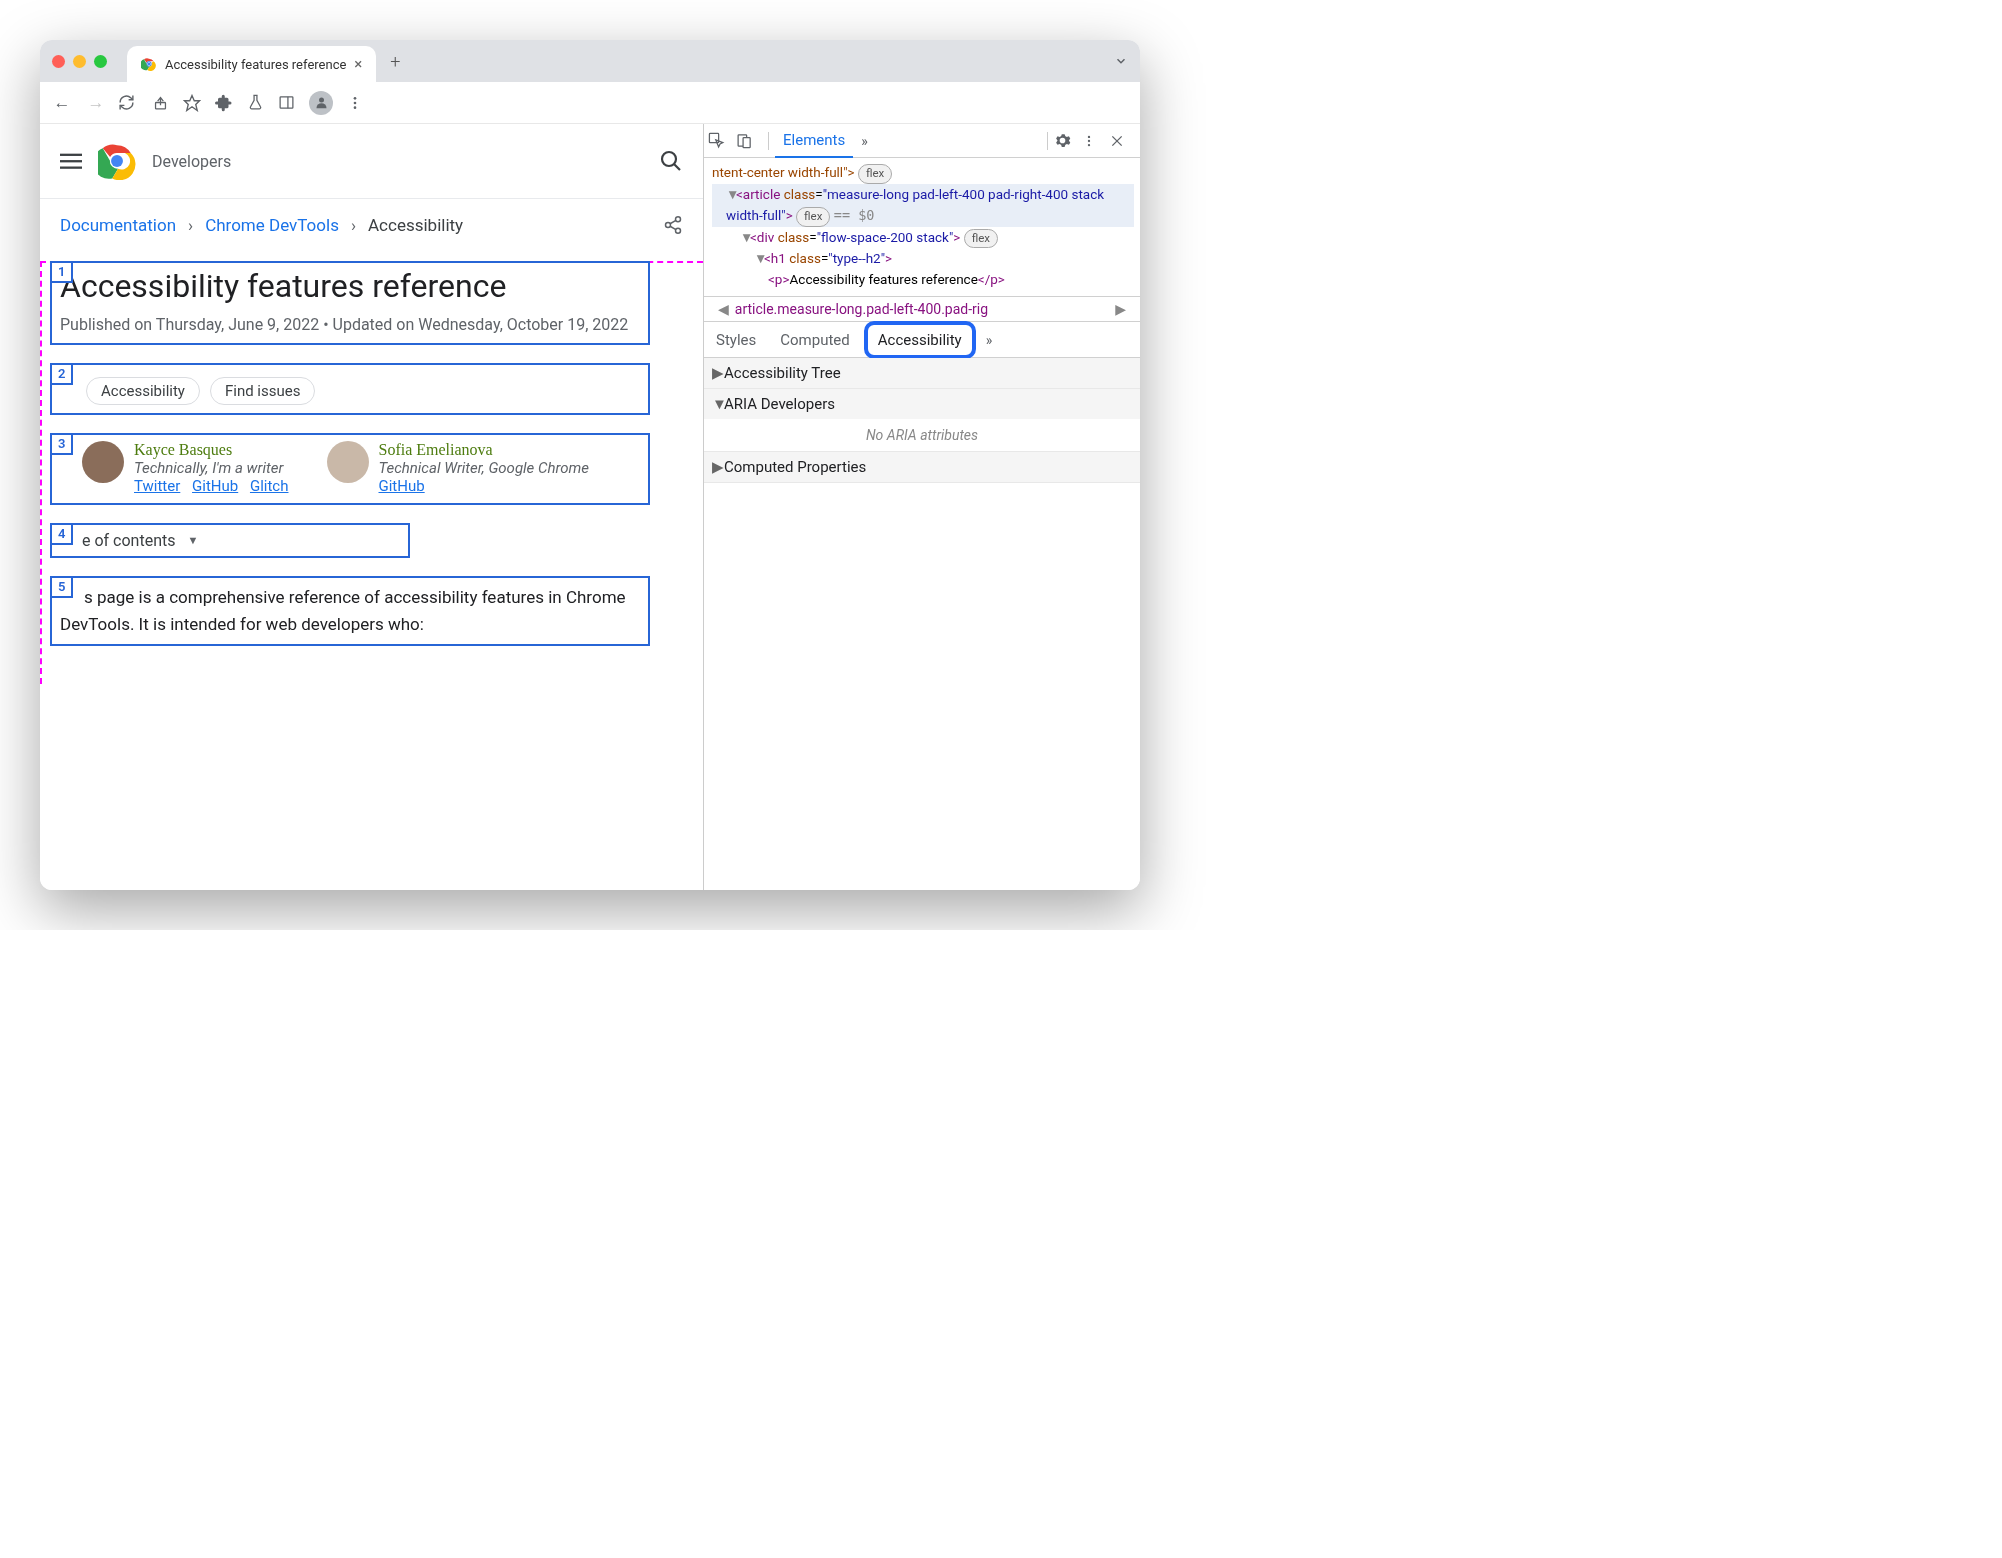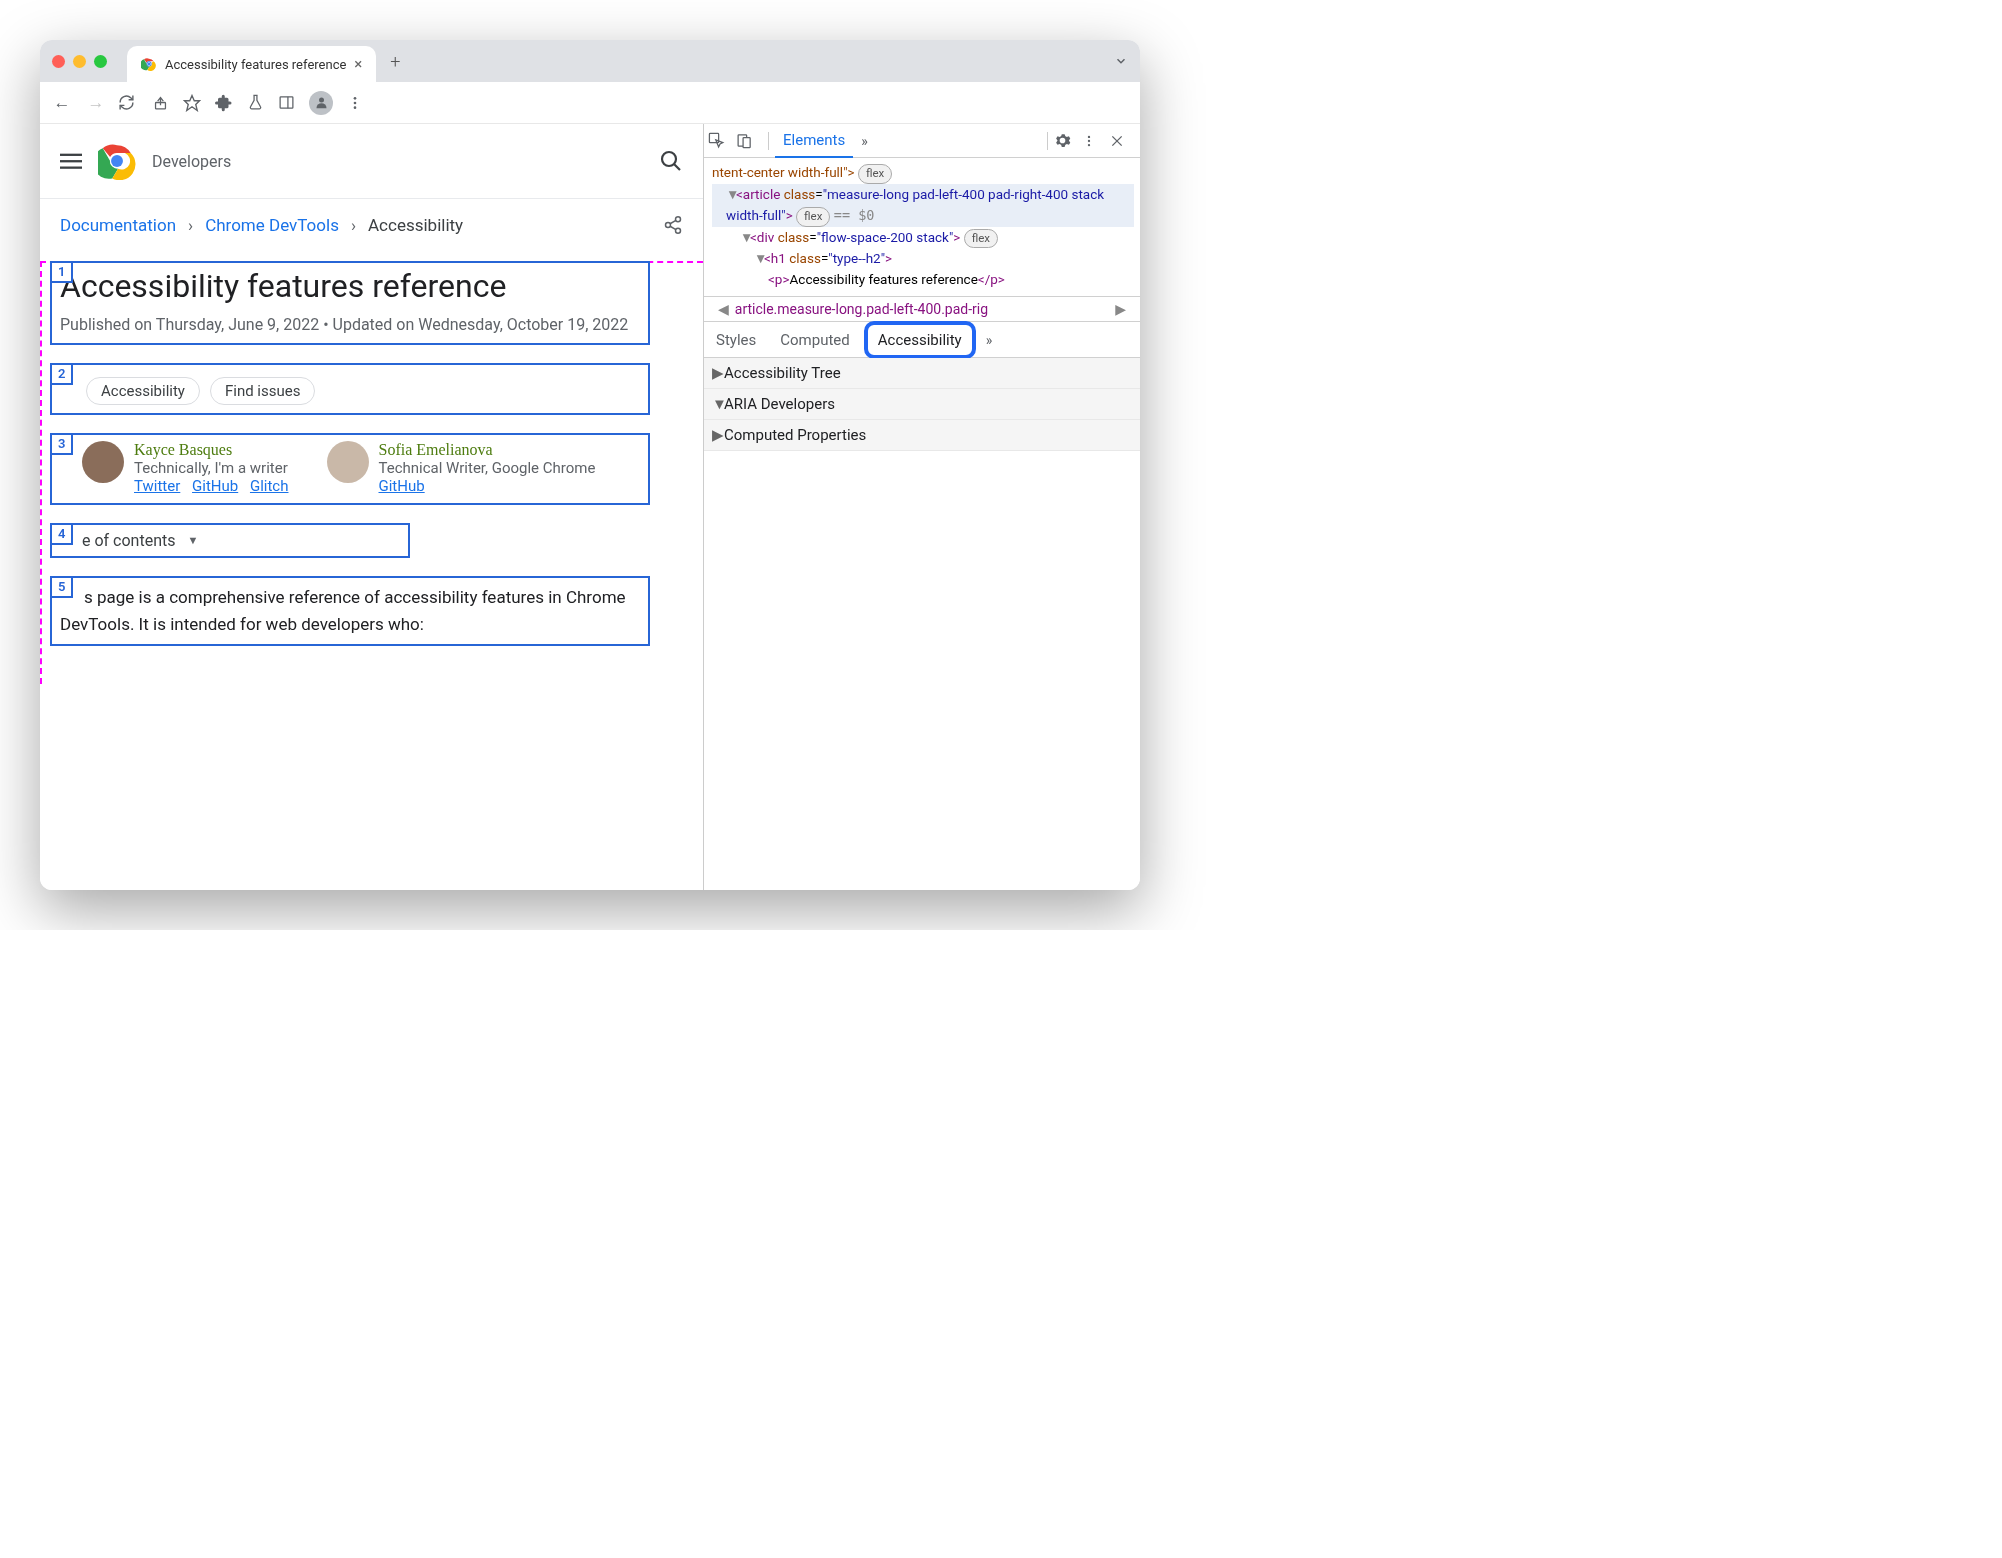--- a/index.html
+++ b/index.html
@@ -45,21 +45,21 @@
   .page-title { font-size: 32px; font-weight: 400; color: #202124; padding-left: 8px; }
   .pub { font-size: 16px; color: #5f6368; padding: 8px 8px 0 8px; line-height: 1.5; }
   .box2 { width: 600px; }
   .tags { display: flex; gap: 10px; padding: 8px 0 2px 34px; }
   .tag { border: 1px solid #dadce0; border-radius: 16px; padding: 4px 14px; font-size: 15px; color: #3c4043; cursor: pointer; }
   .box3 { width: 600px; display: flex; gap: 30px; padding: 6px 10px 8px 6px; }
   .auth { display: flex; gap: 10px; }
   .auth-av { width: 42px; height: 42px; border-radius: 50%; background: #8a6d5a; flex-shrink: 0; }
   .auth-av.s { background: #c9b8a8; }
   .auth-name { font-size: 16px; color: #4d7c0f; font-family: Liberation Serif, serif; }
-  .auth-role { font-size: 15px; color: #5f6368; }
+  .auth-role { font-size: 15px; color: #5f6368; font-style: italic; }
   .auth-links { font-size: 15px; }
   .auth-links a { color: #1a73e8; text-decoration: underline; cursor: pointer; margin-right: 8px; }
   .box4 { width: 360px; padding: 6px 12px 6px 30px; display: flex; align-items: center; gap: 12px; font-size: 16px; color: #3c4043; }
   .dd-caret { font-size: 11px; color: #5f6368; }
   .box5 { width: 600px; padding: 6px 8px 6px 8px; font-size: 17px; color: #202124; line-height: 1.6; }
   .devtools { width: 437px; border-left: 1px solid #ccc; background: #fff; display: flex; flex-direction: column; font-size: 14px; }
   .dt-top { display: flex; align-items: center; height: 34px; border-bottom: 1px solid #d0d0d0; padding: 0 4px; gap: 2px; }
   .dt-ic { width: 26px; text-align: center; color: #5f6368; cursor: pointer; }
   .dt-sep { width: 1px; height: 18px; background: #ccc; margin: 0 4px; }
   .dt-tab-el { color: #1a73e8; font-size: 15px; padding: 0 8px; border-bottom: 2px solid #1a73e8; height: 34px; display: flex; align-items: center; cursor: pointer; }
@@ -337,20 +337,21 @@
         <span class="subtab">Computed</span>
         <span class="subtab hl">Accessibility</span>
         <span class="dt-more">»</span>
       </div>
 
       <div class="panel-sec">
         <div class="sec-head"><span class="t">▶</span><span>Accessibility Tree</span></div>
       </div>
       <div class="panel-sec">
         <div class="sec-head"><span class="t">▼</span><span>ARIA Developers</span></div>
+        <div class="sec-body">No ARIA attributes</div>
       </div>
       <div class="panel-sec">
         <div class="sec-head"><span class="t">▶</span><span>Computed Properties</span></div>
       </div>
     </div>
 
   </div>
 </div>
 
 </body></html>

